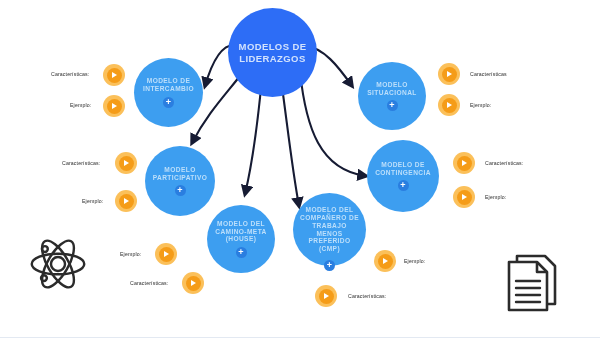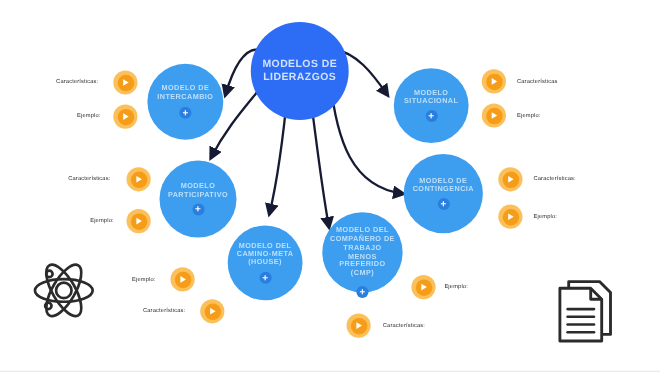--- a/index.html
+++ b/index.html
@@ -126,21 +126,21 @@
     <g fill="none" stroke="#161b33" stroke-width="2.1" stroke-linecap="round" marker-end="url(#ah)">
       <path d="M235,45 C222,44 212,62 205,86"></path>
       <path d="M243,72 C228,92 208,112 192,143"></path>
       <path d="M262,78 C258,120 252,165 245,194"></path>
       <path d="M281,79 C288,130 292,168 299,206"></path>
       <path d="M304,45 C324,48 338,66 352,86"></path>
       <path d="M300,72 C306,128 320,170 366,176"></path>
     </g>
   </svg>
 
-  <div class="node node-central" style="left:228px; top:20px; width:89px; height:89px;">
+  <div class="node node-central" style="left:228px; top:8px; width:89px; height:89px;">
     <span class="node-label">MODELOS DE LIDERAZGOS</span>
   </div>
 
   <div class="node node-branch" style="left:134px; top:58px; width:69px; height:69px;">
     <span class="node-label">MODELO DE INTERCAMBIO</span>
     <span class="plus-badge">+</span>
   </div>
 
   <div class="node node-branch" style="left:358px; top:62px; width:68px; height:68px;">
     <span class="node-label">MODELO SITUACIONAL</span>

